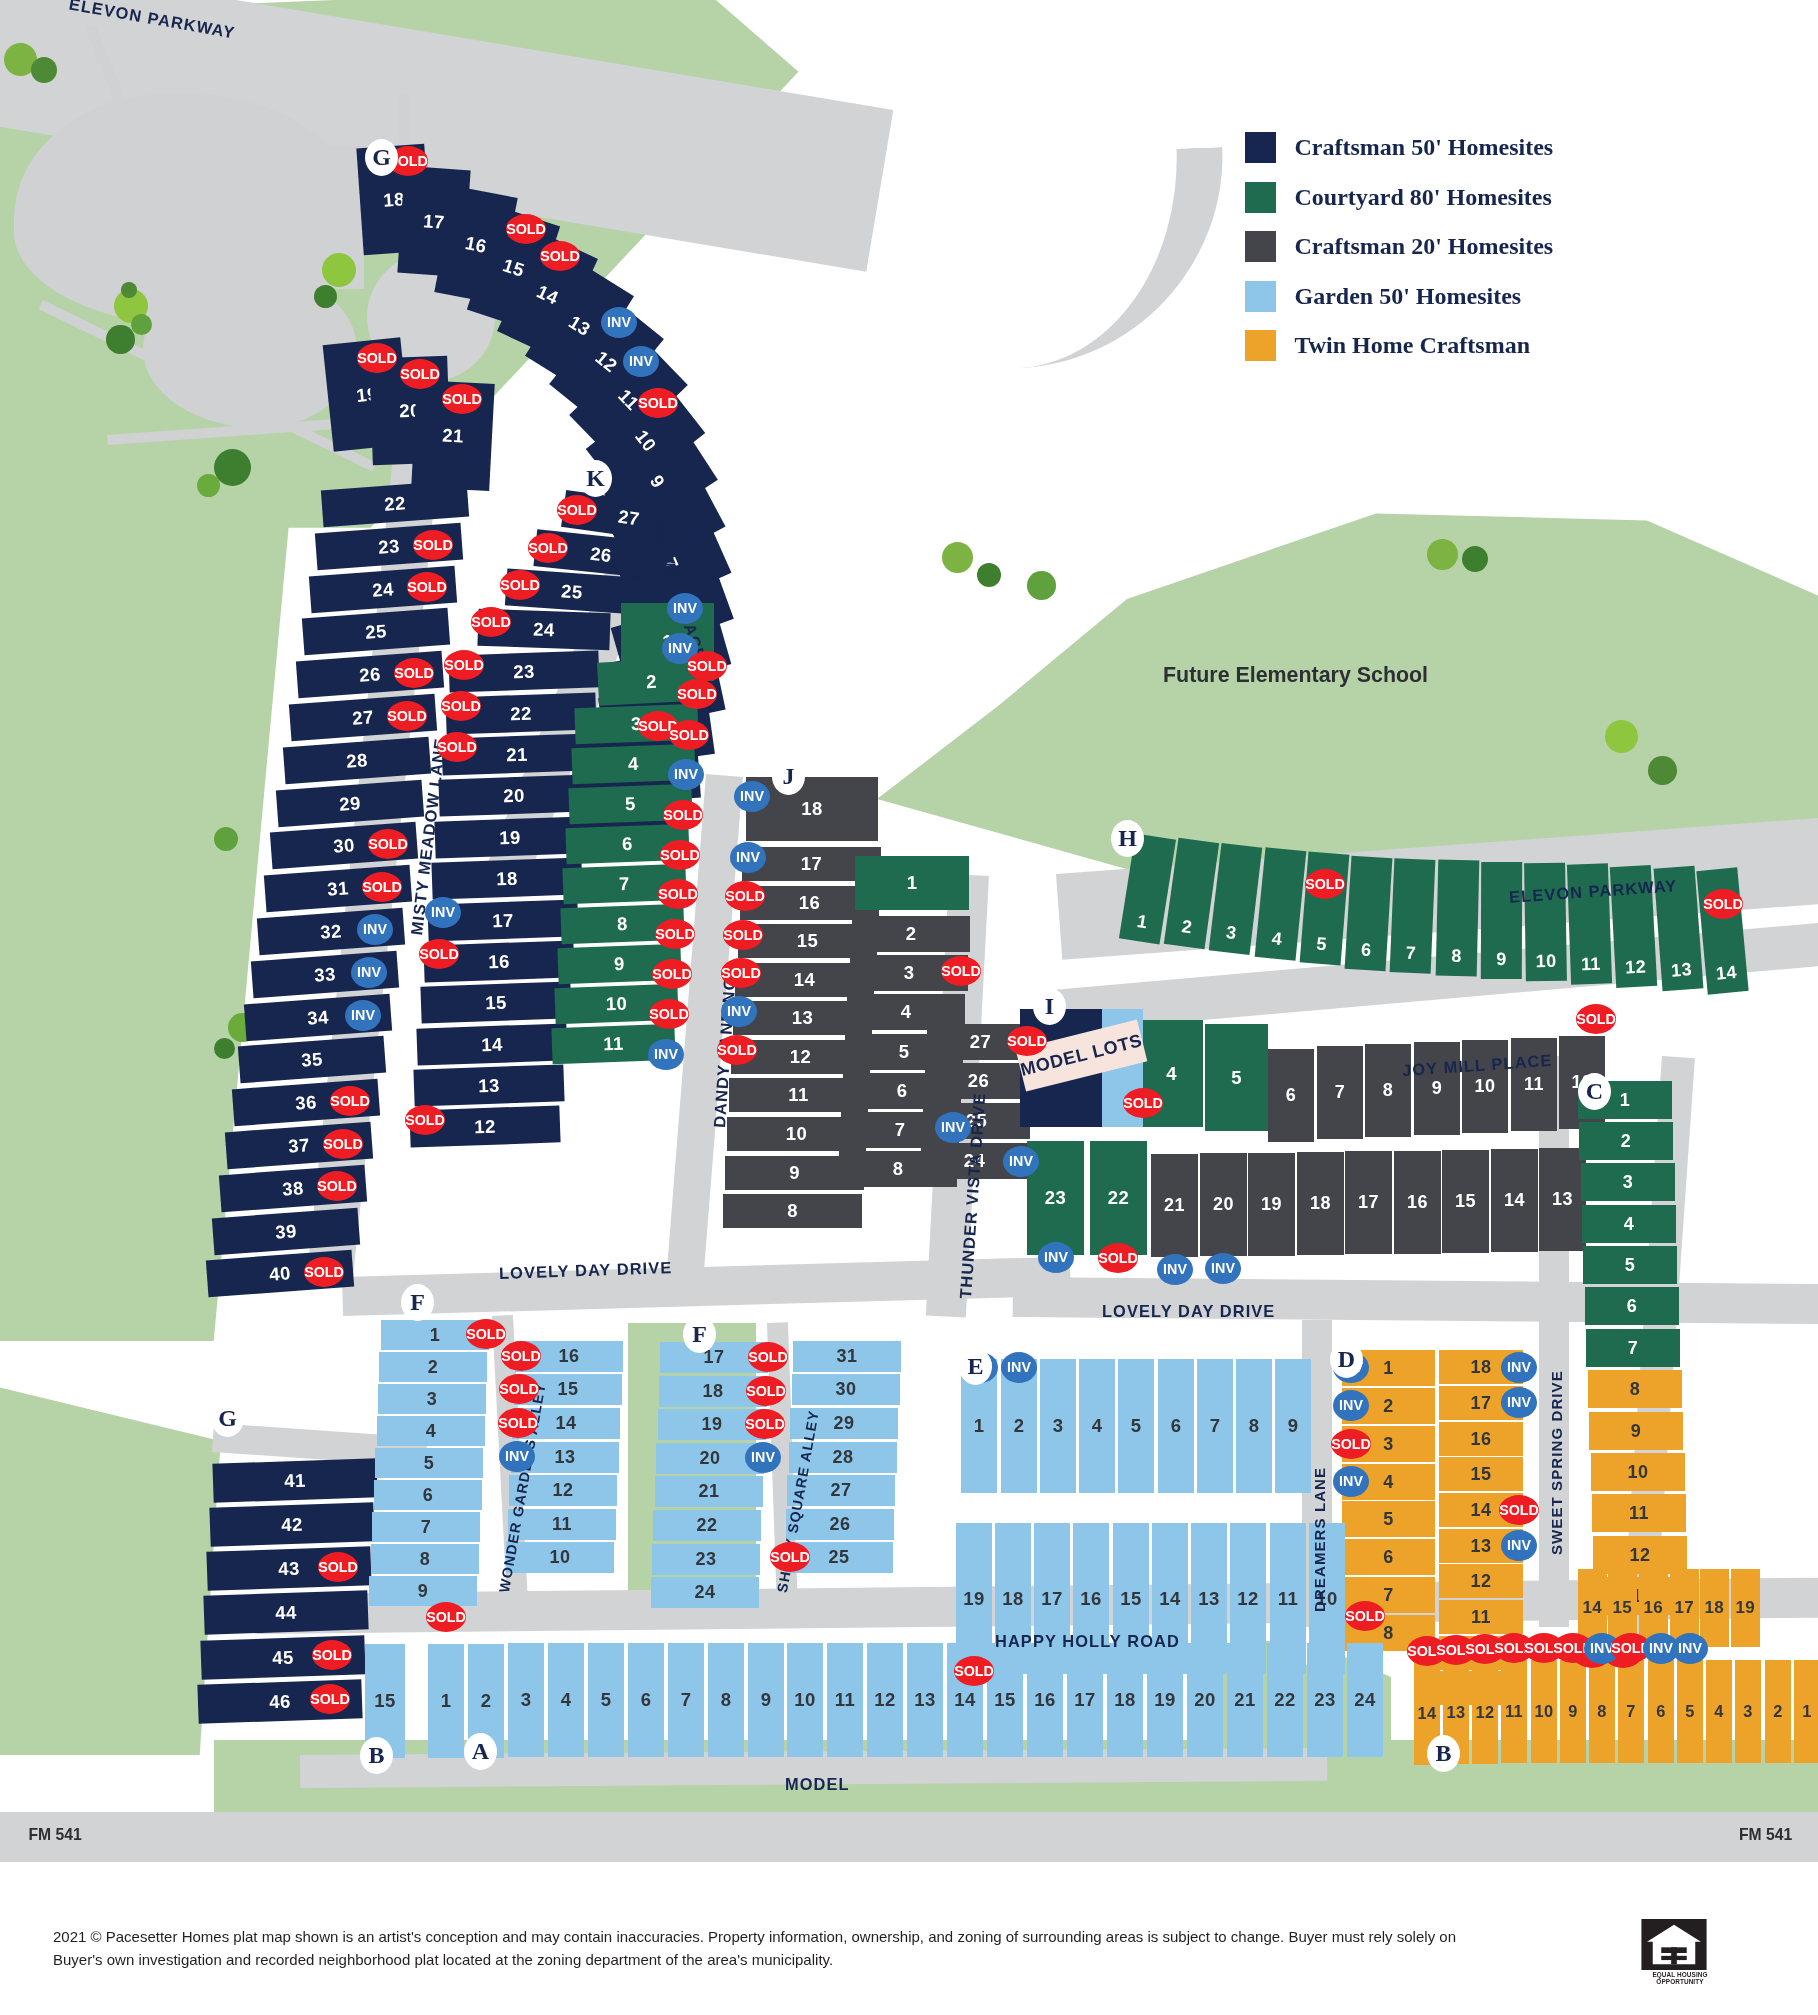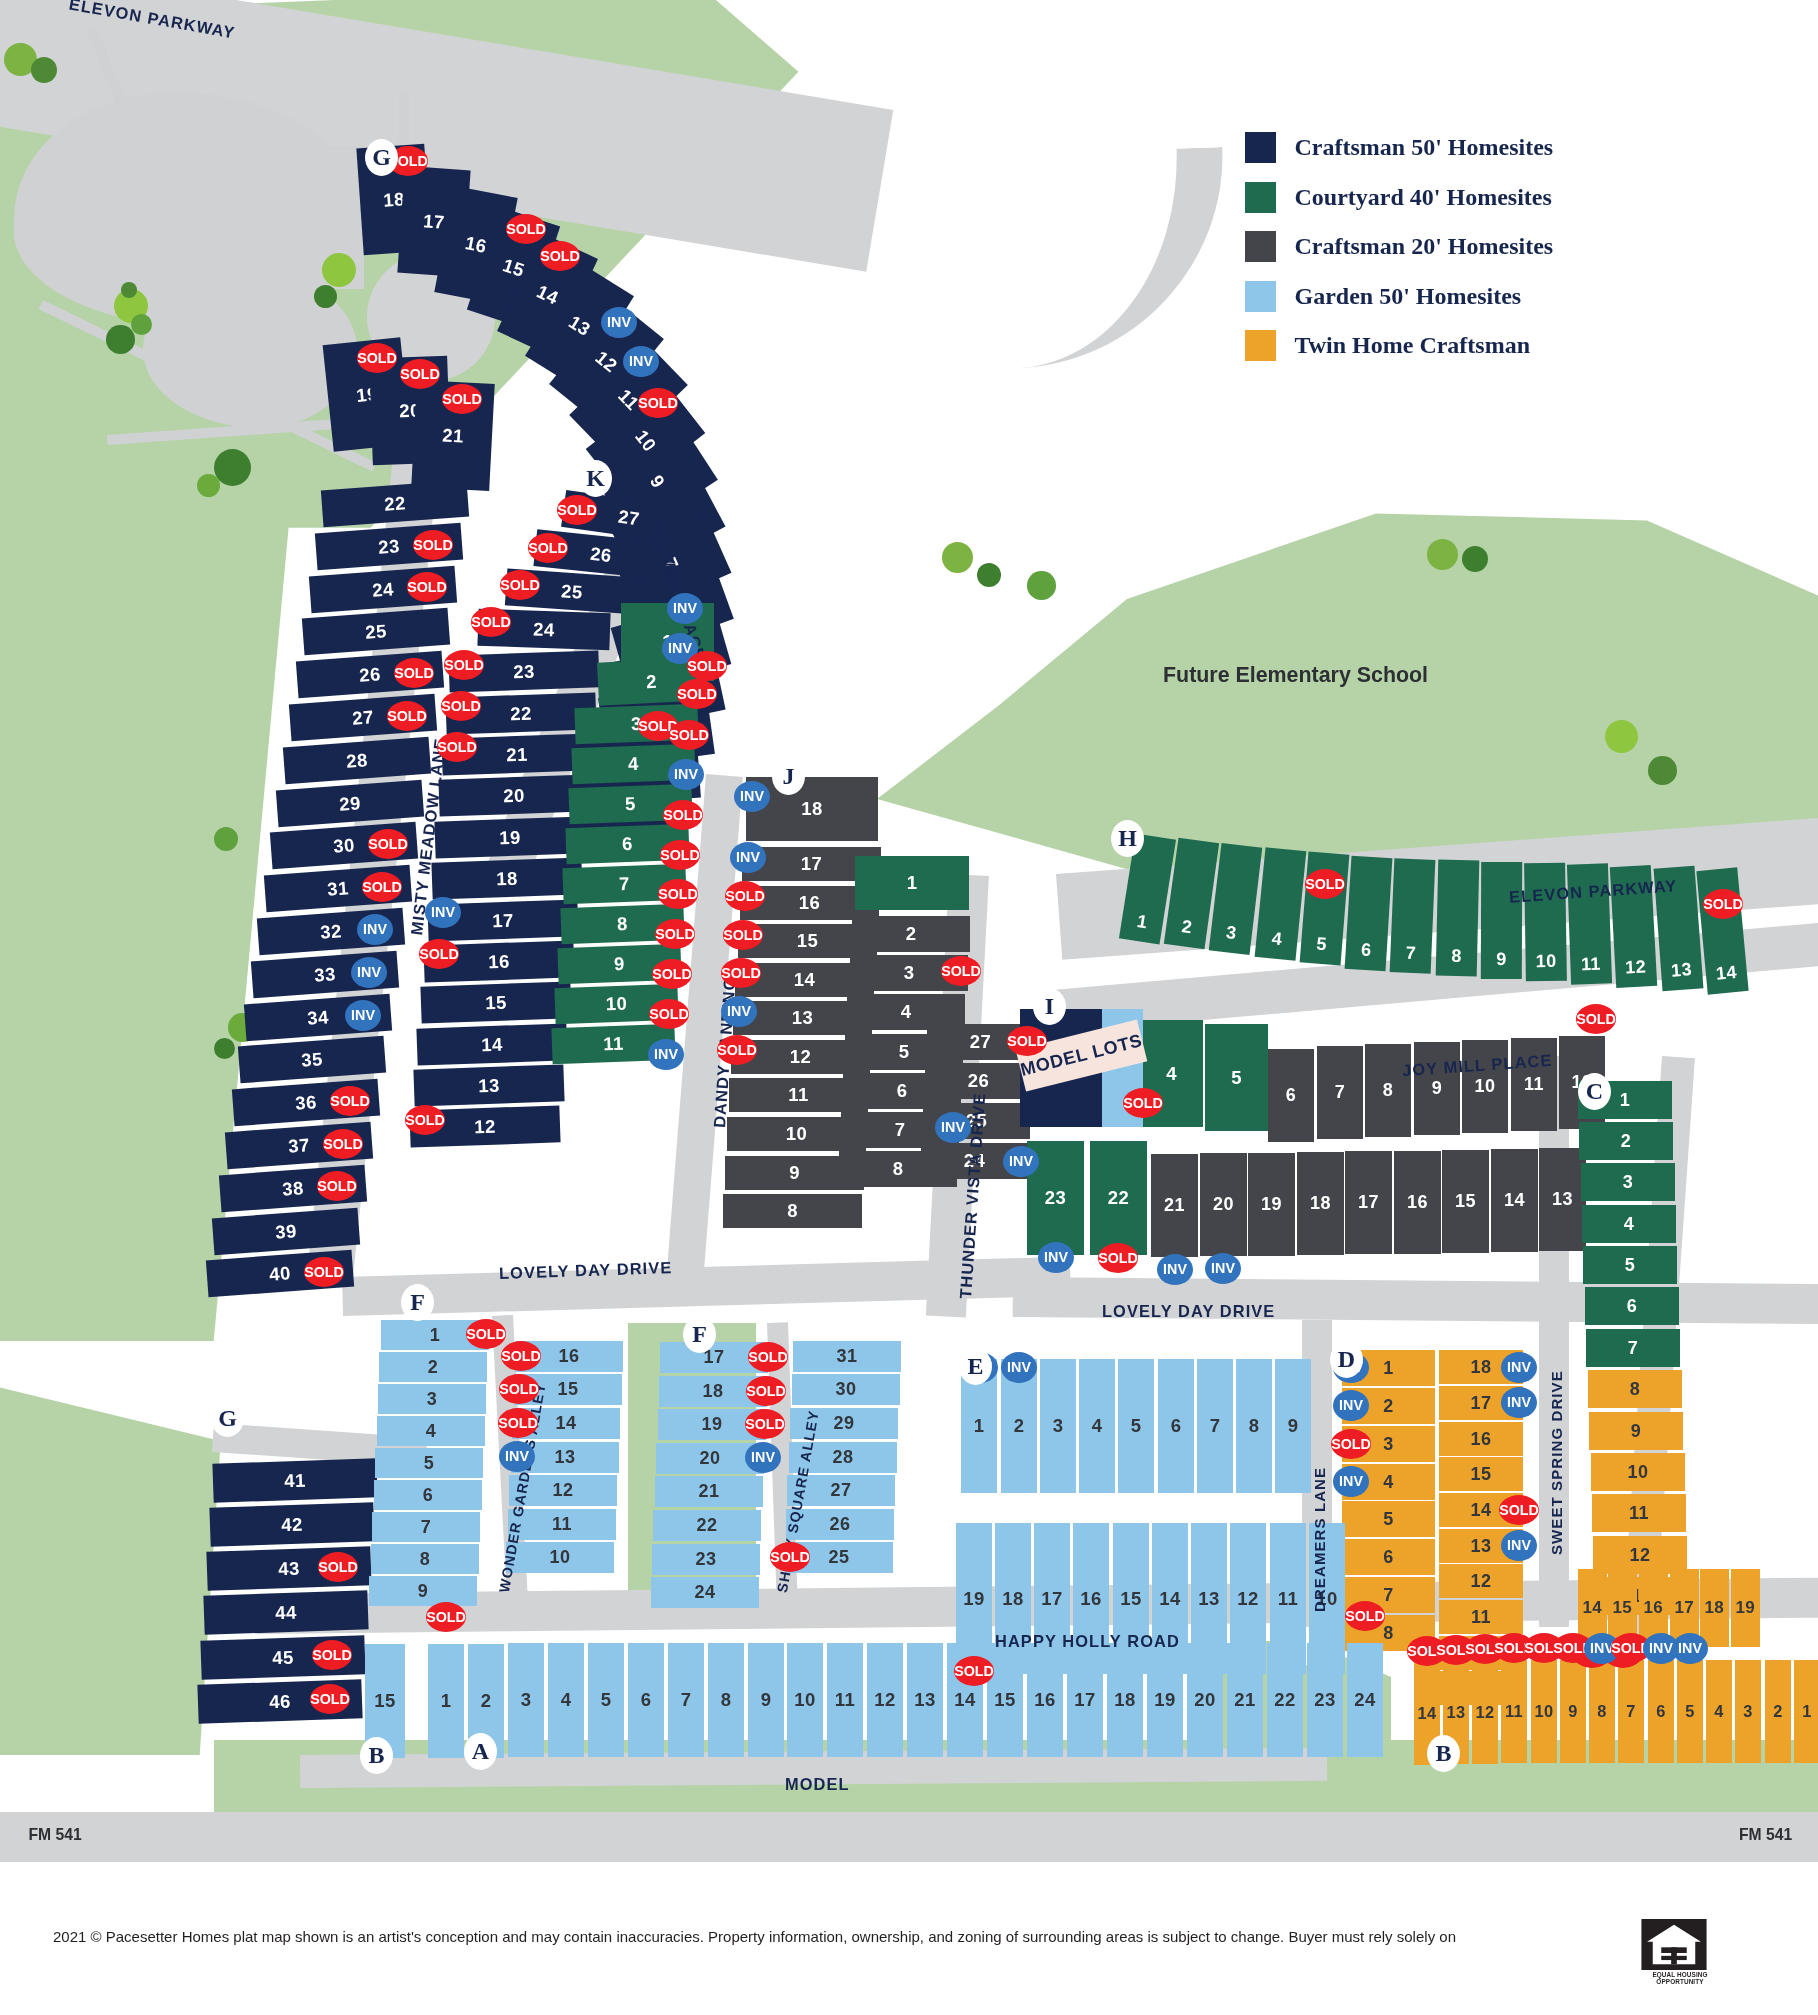--- a/index.html
+++ b/index.html
@@ -1105,21 +1105,21 @@
   <div class="marker" style="left:360px;top:1737px;">B</div>
   <div class="marker" style="left:1427px;top:1735px;">B</div>
 
   <div id="legend">
     <div class="leg-row">
       <div class="leg-sw" style="background:#17264f;"></div>
       <div class="leg-lab">Craftsman 50' Homesites</div>
     </div>
     <div class="leg-row">
       <div class="leg-sw" style="background:#1f6b4f;"></div>
-      <div class="leg-lab">Courtyard 40' Homesites</div>
+      <div class="leg-lab">Courtyard 80' Homesites</div>
     </div>
     <div class="leg-row">
       <div class="leg-sw" style="background:#43454a;"></div>
       <div class="leg-lab">Craftsman 20' Homesites</div>
     </div>
     <div class="leg-row">
       <div class="leg-sw" style="background:#8ec6ea;"></div>
       <div class="leg-lab">Garden 50' Homesites</div>
     </div>
     <div class="leg-row">
@@ -1127,20 +1127,21 @@
       <div class="leg-lab">Twin Home Craftsman</div>
     </div>
   </div>
 
   <div id="school">Future Elementary School</div>
   <div class="fm" style="left:28.5px;top:1826px;">FM 541</div>
   <div class="fm" style="left:1739px;top:1826px;">FM 541</div>
 
   <div id="footer">
     <div>2021 © Pacesetter Homes plat map shown is an artist's conception and may contain inaccuracies. Property information, ownership, and zoning of surrounding areas is subject to change. Buyer must rely solely on</div>
+    <div>Buyer's own investigation and recorded neighborhood plat located at the zoning department of the area's municipality.</div>
   </div>
   <div id="ehlogo">
     <svg class="hsvg" width="66" height="51" viewBox="0 0 92 72">
       <rect x="0" y="0" width="92" height="72" fill="#231f20"></rect>
       <path d="M46 8 L84 32 L76 32 L76 64 L16 64 L16 32 L8 32 Z" fill="#ffffff"></path>
       <rect x="28" y="40" width="36" height="8" fill="#231f20"></rect>
       <rect x="42" y="40" width="8" height="24" fill="#231f20"></rect>
       <rect x="28" y="52" width="36" height="6" fill="#231f20"></rect>
     </svg>
     <div class="eh-t">EQUAL HOUSING</div>

